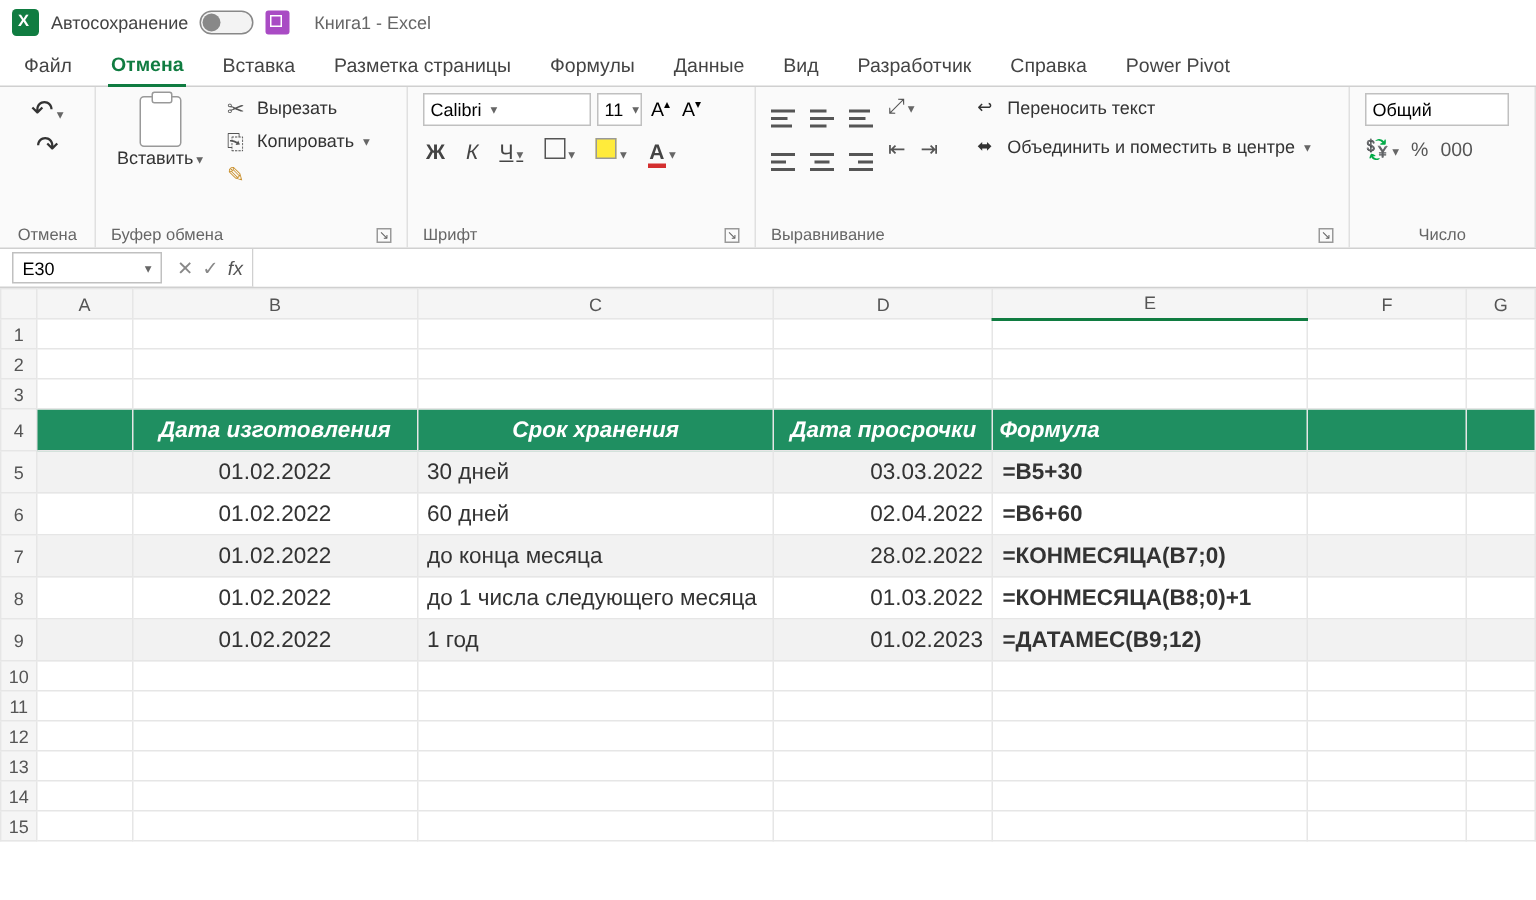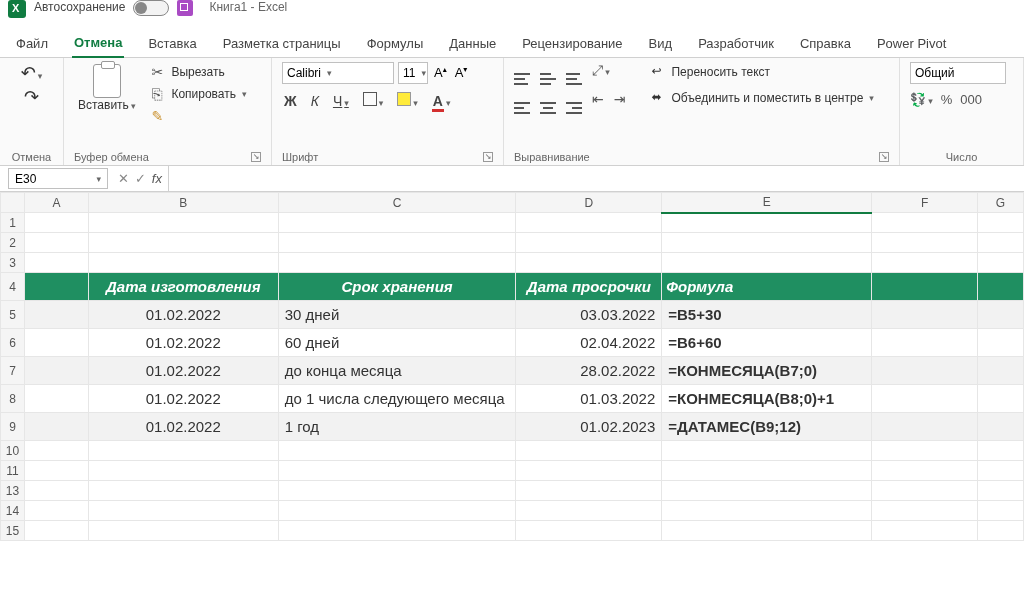--- a/index.html
+++ b/index.html
@@ -1,19 +1,19 @@
 <!DOCTYPE html>
 <html><head>
 <meta charset="utf-8">
 <style>
   * { box-sizing: border-box; margin: 0; padding: 0; font-family: "Segoe UI", Arial, sans-serif; }
   html, body { width: 1024px; height: 600px; overflow: hidden; background: #fff; }
 
   
-  .titlebar { height: 30px; display: flex; align-items: flex-start; gap: 8px; padding: 0 8px; font-size: 12px; color: #444; }
+  .titlebar { height: 30px; display: flex; align-items: center; gap: 8px; padding: 0 8px; font-size: 12px; color: #444; }
   .app-icon { width:18px; height:18px; background:#107c41; border-radius:3px; position:relative; }
   .app-icon::after { content:"X"; color:#fff; font-weight:bold; font-size:11px; position:absolute; left:4px; top:2px; }
   .autosave-toggle { width:36px; height:16px; border:1px solid #888; border-radius:8px; position:relative; background:#f3f3f3; }
   .autosave-toggle::after { content:""; position:absolute; left:1px; top:1px; width:12px; height:12px; border-radius:50%; background:#888; }
   .qat-save { width:16px; height:16px; background:#a94bc4; border-radius:2px; position:relative; }
   .qat-save::after { content:""; position:absolute; left:3px; top:3px; width:6px; height:6px; border:1px solid #fff; }
   .title-text { margin-left:8px; color:#666; }
 
   
   .tabs { height:28px; display:flex; align-items:flex-end; gap:22px; padding:0 14px; font-size:13px; border-bottom:1px solid #d0d0d0; }
@@ -117,21 +117,20 @@
   <span class="title-text">Книга1  -  Excel</span>
 </div>
 
 <div class="tabs">
   <span class="tab">Файл</span>
   <span class="tab active">Отмена</span>
   <span class="tab">Вставка</span>
   <span class="tab">Разметка страницы</span>
   <span class="tab">Формулы</span>
   <span class="tab">Данные</span>
-  <span class="tab">Рецензирование</span>
   <span class="tab">Вид</span>
   <span class="tab">Разработчик</span>
   <span class="tab">Справка</span>
   <span class="tab">Power Pivot</span>
 </div>
 
 <div class="ribbon">
 
   <div class="group" style="width:64px">
     <div class="group-body stack" style="align-items:center">
@@ -415,20 +414,30 @@
           <th>11</th>
           <td class="cell"></td>
           <td class="cell"></td>
           <td class="cell"></td>
           <td class="cell"></td>
           <td class="cell"></td>
           <td class="cell"></td>
           <td class="cell"></td>
         </tr>
         <tr>
+          <th>12</th>
+          <td class="cell"></td>
+          <td class="cell"></td>
+          <td class="cell"></td>
+          <td class="cell"></td>
+          <td class="cell"></td>
+          <td class="cell"></td>
+          <td class="cell"></td>
+        </tr>
+        <tr>
           <th>13</th>
           <td class="cell"></td>
           <td class="cell"></td>
           <td class="cell"></td>
           <td class="cell"></td>
           <td class="cell"></td>
           <td class="cell"></td>
           <td class="cell"></td>
         </tr>
         <tr>

